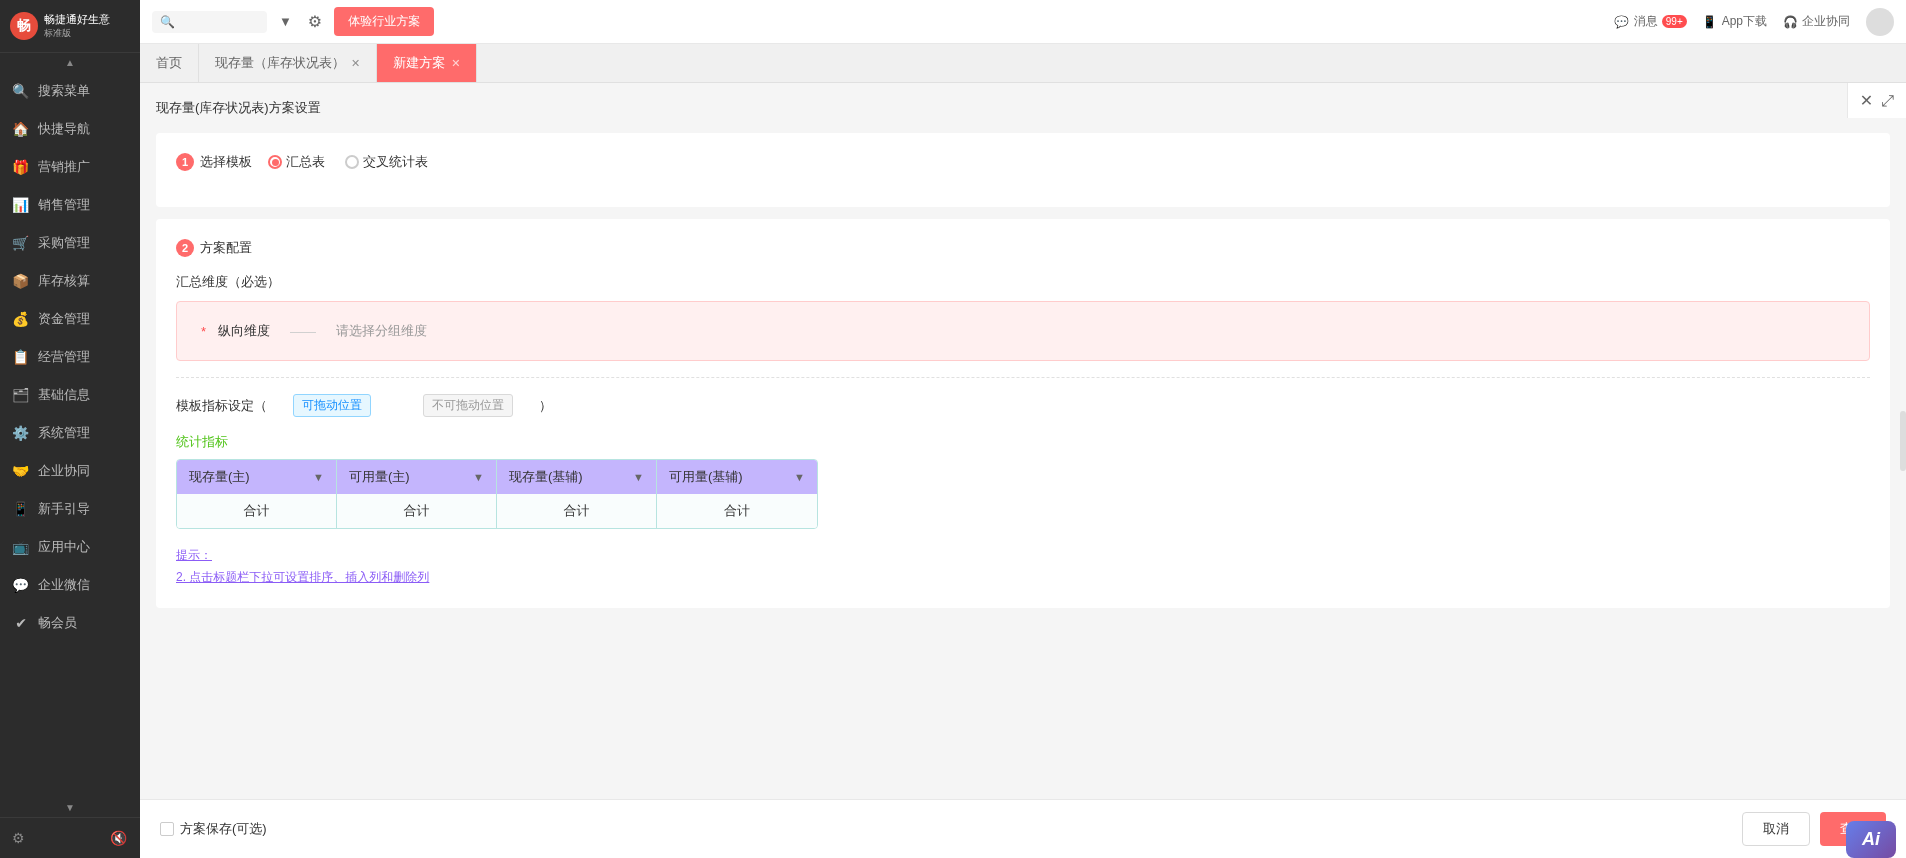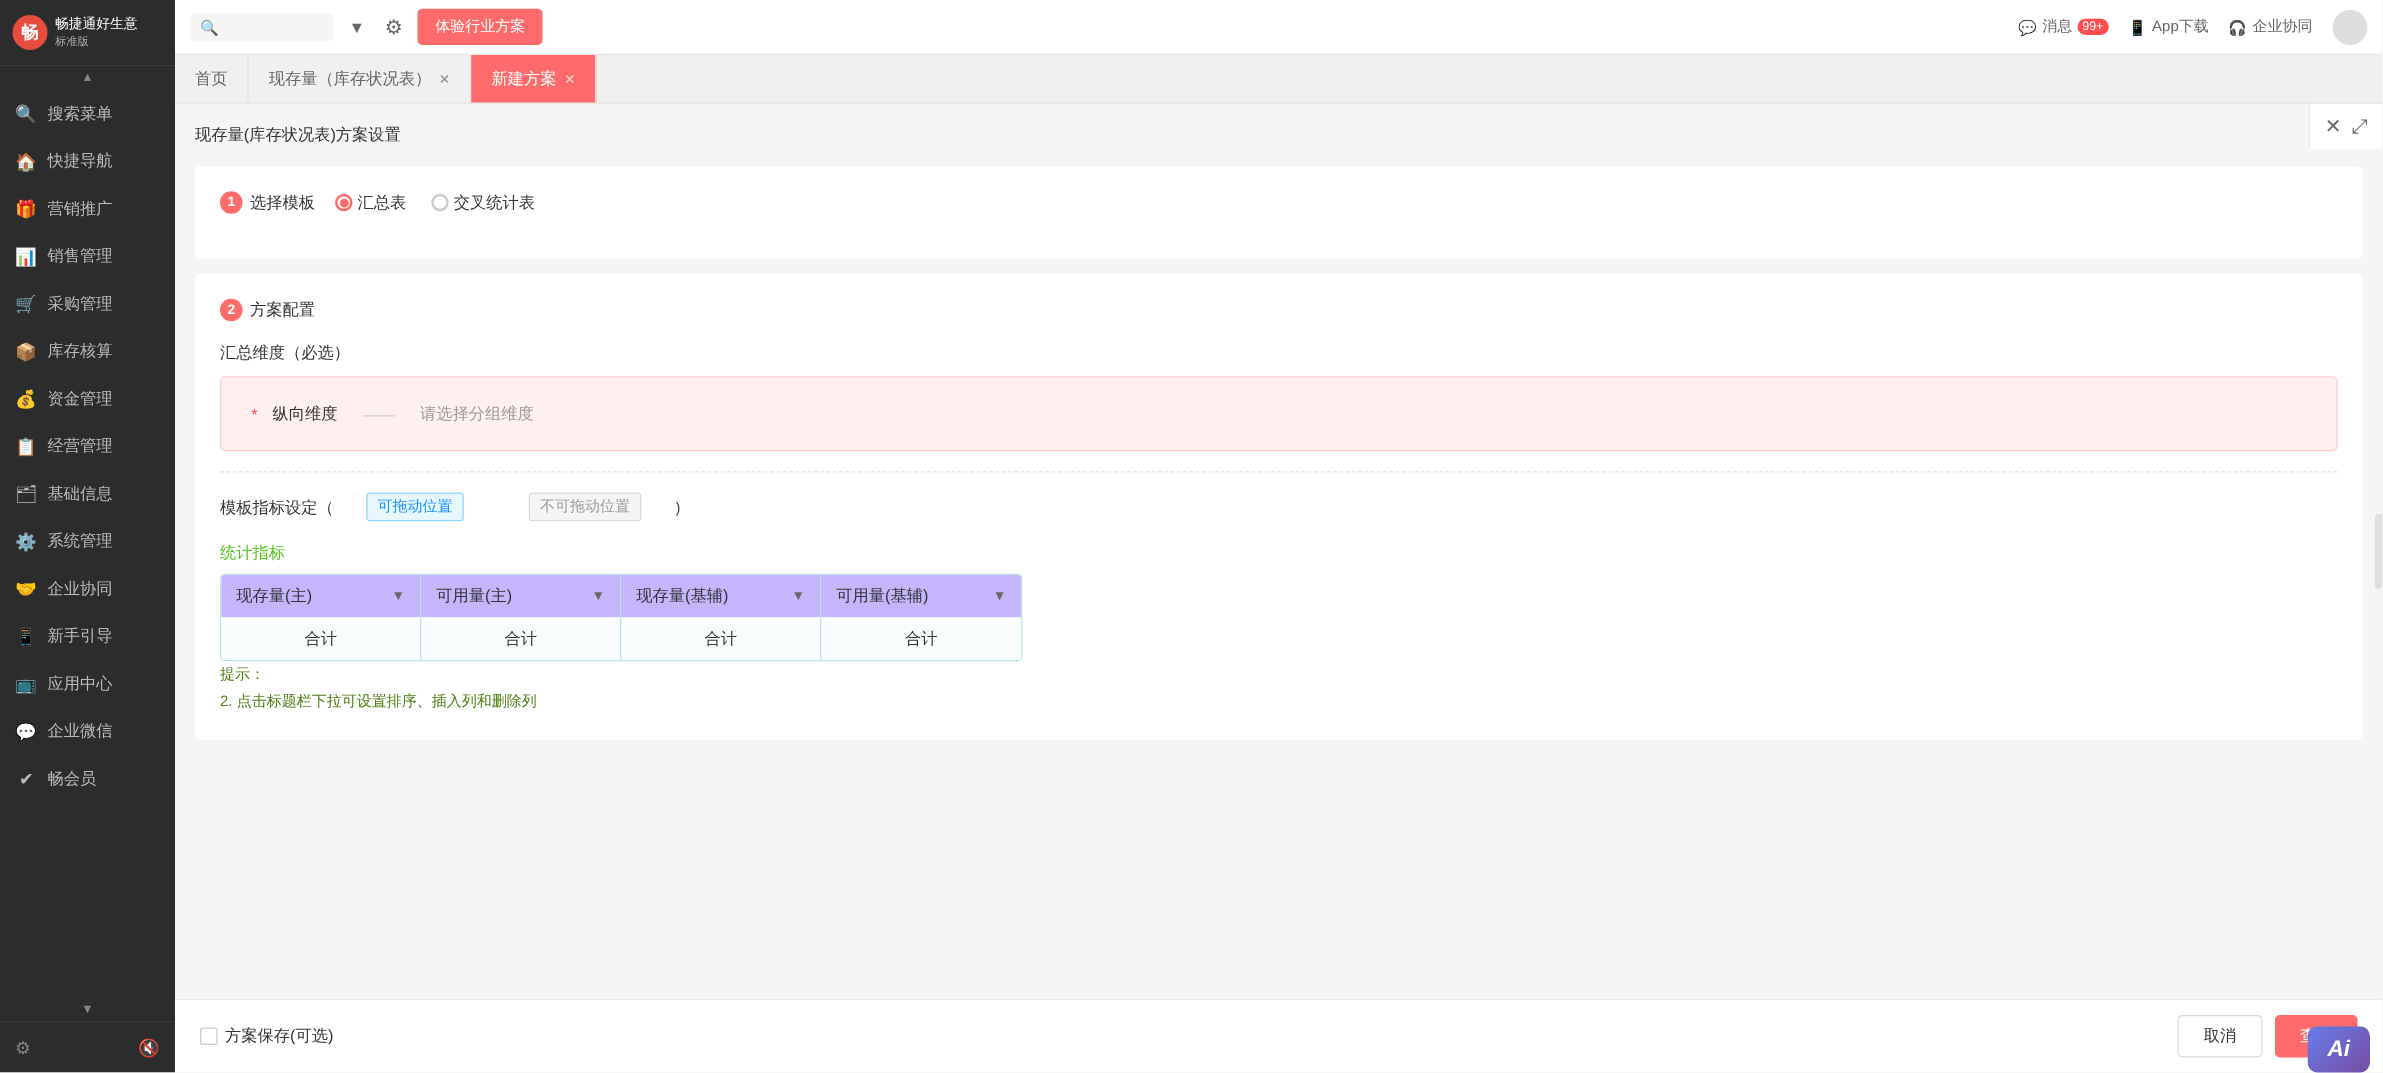--- a/index.html
+++ b/index.html
@@ -384,23 +384,25 @@
       color: #333;
     }
     .stats-col-body:last-child { border-right: none; }
     .dropdown-arrow {
       color: #666;
       font-size: 11px;
     }
 
     
     .hint-box {
-      color: #4d7c0f;
+      color: #8b5cf6;
       font-size: 12px;
       line-height: 1.8;
+      margin-top: 16px;
+      text-decoration: underline;
     }
 
     
     .bottom-bar {
       background: white;
       border-top: 1px solid #e8e8e8;
       padding: 12px 20px;
       display: flex;
       align-items: center;
       justify-content: space-between;

